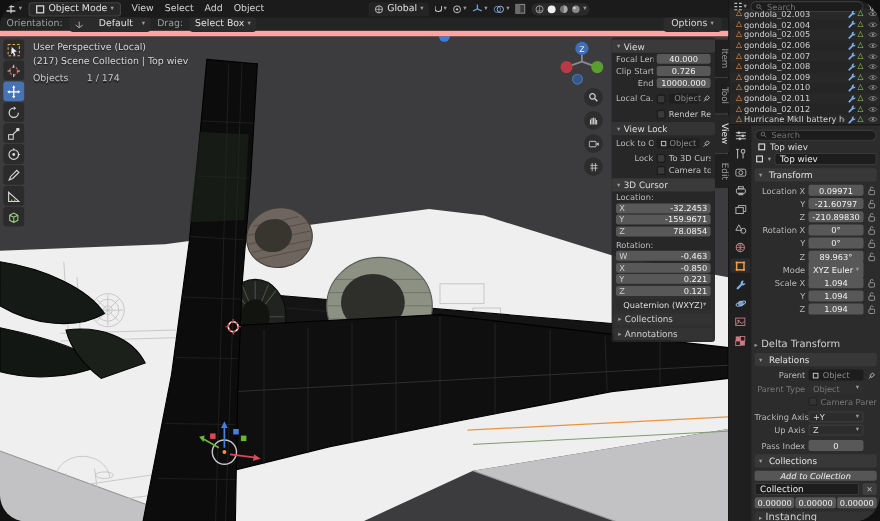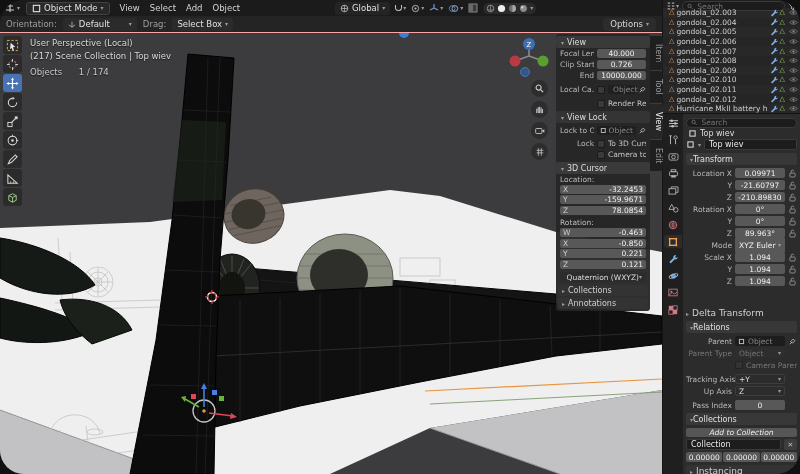--- a/index.html
+++ b/index.html
@@ -4,21 +4,21 @@
 <style>
   html,body{margin:0;padding:0;background:#111;}
   .app{position:relative;width:800px;height:474px;background:#1d1d1d;overflow:hidden;
        font-family:"DejaVu Sans",sans-serif;font-size:9px;color:#cfcfcf;border-radius:24px;-webkit-font-smoothing:antialiased;}
   .app *{box-sizing:border-box;}
 
   
   .hdr1{position:absolute;left:0;top:0;width:662px;height:16px;background:#1b1b1b;
         display:flex;align-items:center;gap:6px;padding:0 4px;z-index:30;}
   .hdr2{position:absolute;left:0;top:16px;width:662px;height:17px;background:#242424;
-        display:flex;align-items:center;gap:6px;padding:0 6px;z-index:30;border-bottom:1px solid #fca5a5;}
+        display:flex;align-items:center;gap:6px;padding:0 6px;z-index:30;border-bottom:5px solid #fca5a5;}
   .menu{color:#d4d4d4;font-size:8.5px;padding:1px 4px;border-radius:2px;}
   .ddbtn{display:flex;align-items:center;gap:3px;background:#282828;border:1px solid #424242;
          border-radius:3px;padding:1px 5px;height:13px;font-size:8.5px;color:#e0e0e0;}
   .caret{font-size:6px;color:#9a9a9a;line-height:1;}
   .hicon{display:flex;align-items:center;gap:1px;}
   .lbl{color:#9f9f9f;font-size:8.5px;}
   .optbtn{margin-left:auto;display:flex;gap:3px;align-items:center;background:#2c2c2c;
           border-radius:3px;padding:1px 7px;height:13px;color:#d8d8d8;font-size:8.5px;}
 
   
@@ -89,21 +89,21 @@
   .ptab{width:18px;height:13px;display:flex;align-items:center;justify-content:center;border-radius:3px 0 0 3px;}
   .ptab.active{background:#2c2c2c;}
   .pcontent{flex:1;display:flex;flex-direction:column;padding:2px 3px;min-width:0;}
   .prow{display:flex;align-items:center;gap:3px;height:12px;flex-shrink:0;}
   .plabel{width:46px;text-align:right;color:#b9b9b9;font-size:7.5px;white-space:nowrap;flex-shrink:0;}
   .pfld{flex:1;height:10px;background:#585858;border-radius:2px;display:flex;align-items:center;
         justify-content:center;font-size:7.5px;color:#f2f2f2;min-width:0;}
   .pfld.disabled{background:#2e2e2e;color:#777;}
   .pdrop{flex:1;height:10px;background:#2c2c2c;border:1px solid #3d3d3d;border-radius:2px;display:flex;
          align-items:center;justify-content:space-between;padding:0 3px;font-size:7.5px;color:#ddd;}
-  .psec{display:flex;align-items:center;gap:0;height:12px;background:#383838;border-radius:2px;
+  .psec{display:flex;align-items:center;gap:6px;height:12px;background:#383838;border-radius:2px;
         padding:0 4px;color:#e2e2e2;font-size:8px;margin:2px 0;flex-shrink:0;}
   .lockcol{width:9px;display:flex;justify-content:center;flex-shrink:0;}
   .btn{height:11px;background:#565656;border-radius:2px;display:flex;align-items:center;
        justify-content:center;color:#eee;font-size:7.5px;margin:1px 0;font-style:italic;}
   .bread{display:flex;align-items:center;gap:3px;height:12px;padding:0 2px;color:#ddd;font-size:8px;}
   .namefld{flex:1;height:11px;background:#1d1d1d;border:1px solid #3a3a3a;border-radius:2px;
            display:flex;align-items:center;padding:0 4px;color:#e8e8e8;font-size:8px;}
 
   svg{display:block;}
   .arrow{font-size:6px;color:#999;}
@@ -281,21 +281,21 @@
             <circle cx="3.6" cy="3.6" r="1.3" fill="#cfcfcf"></circle>
           </svg>
         <span class="caret">▾</span>
       </span>
     </span>
   </div>
 
   <div class="hdr2">
     <span class="lbl">Orientation:</span>
     <span class="ddbtn" style="border:none;background:#2b2b2b;min-width:74px;justify-content:space-between;">
-      <span style="display:flex;align-items:center;gap:3px;">
+      <span style="display:flex;align-items:center;gap:14px;">
         <svg width="8" height="8" viewBox="0 0 10 10">
             <path d="M5,9 L5,2 M5,9 L1,6 M5,9 L9,6" stroke="#bbb" stroke-width="1"></path>
           </svg>
         <span>Default</span>
       </span>
       <span class="caret">▾</span>
     </span>
     <span class="lbl">Drag:</span>
     <span class="ddbtn" style="border:none;background:#2b2b2b;">
       <span>Select Box</span>

